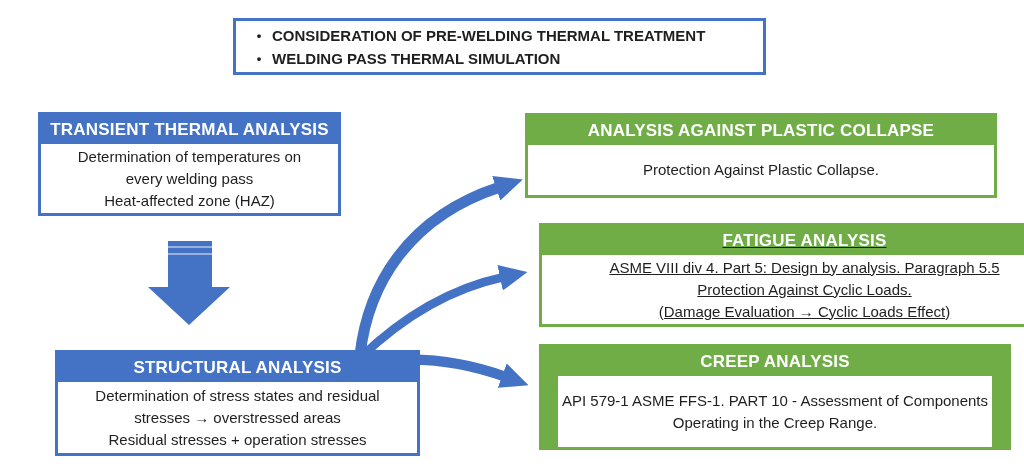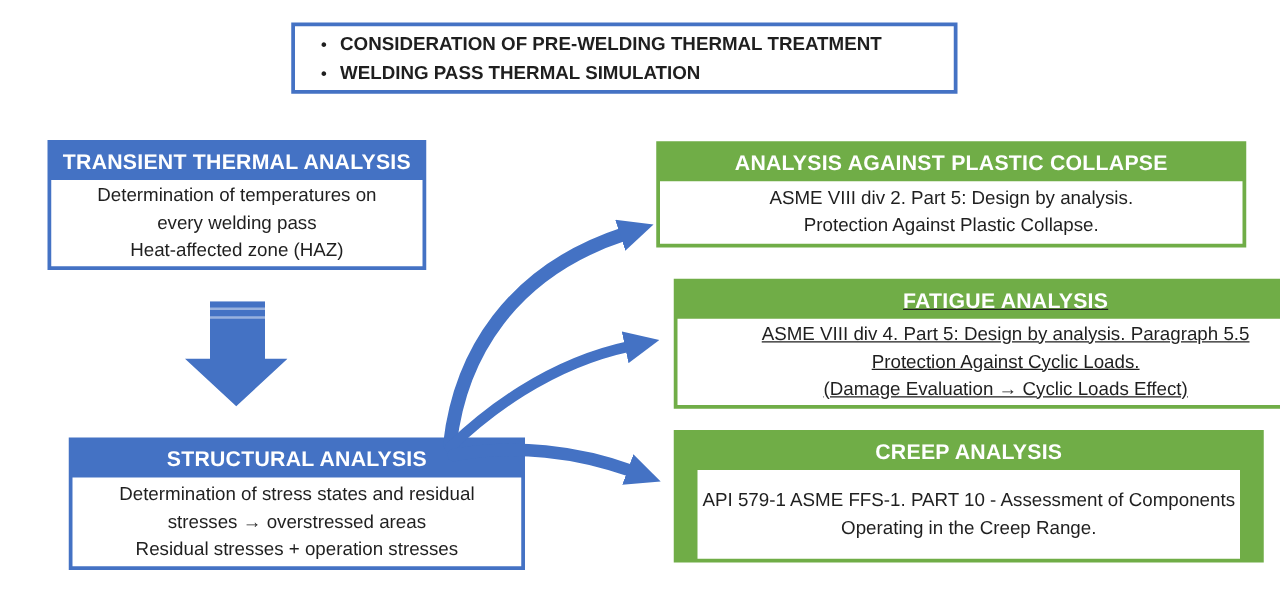--- a/index.html
+++ b/index.html
@@ -88,21 +88,20 @@
       </defs>
       <path d="M 20,200 C 28,130 68,62 160,32" fill="none" stroke="#4472C4" stroke-width="11" stroke-linecap="round" marker-end="url(#ah)"></path>
       <path d="M 20,203 C 48,176 98,136 164,122" fill="none" stroke="#4472C4" stroke-width="8.5" stroke-linecap="round" marker-end="url(#ah)"></path>
       <path d="M 23,209 C 72,200 122,206 166,222" fill="none" stroke="#4472C4" stroke-width="10" stroke-linecap="round" marker-end="url(#ah)"></path>
     </svg>
   </div>
 
   <div class="pbox green box-plastic">
     <div class="hd">ANALYSIS AGAINST PLASTIC COLLAPSE</div>
     <div class="bd">
-      <div>ASME VIII div 2. Part 5: Design by analysis.</div>
       <div>Protection Against Plastic Collapse.</div>
     </div>
   </div>
 
   <div class="pbox green box-fatigue">
     <div class="hd">FATIGUE ANALYSIS</div>
     <div class="bd">
       <div>ASME VIII div 4. Part 5: Design by analysis. Paragraph 5.5</div>
       <div>Protection Against Cyclic Loads.</div>
       <div>(Damage Evaluation → Cyclic Loads Effect)</div>

